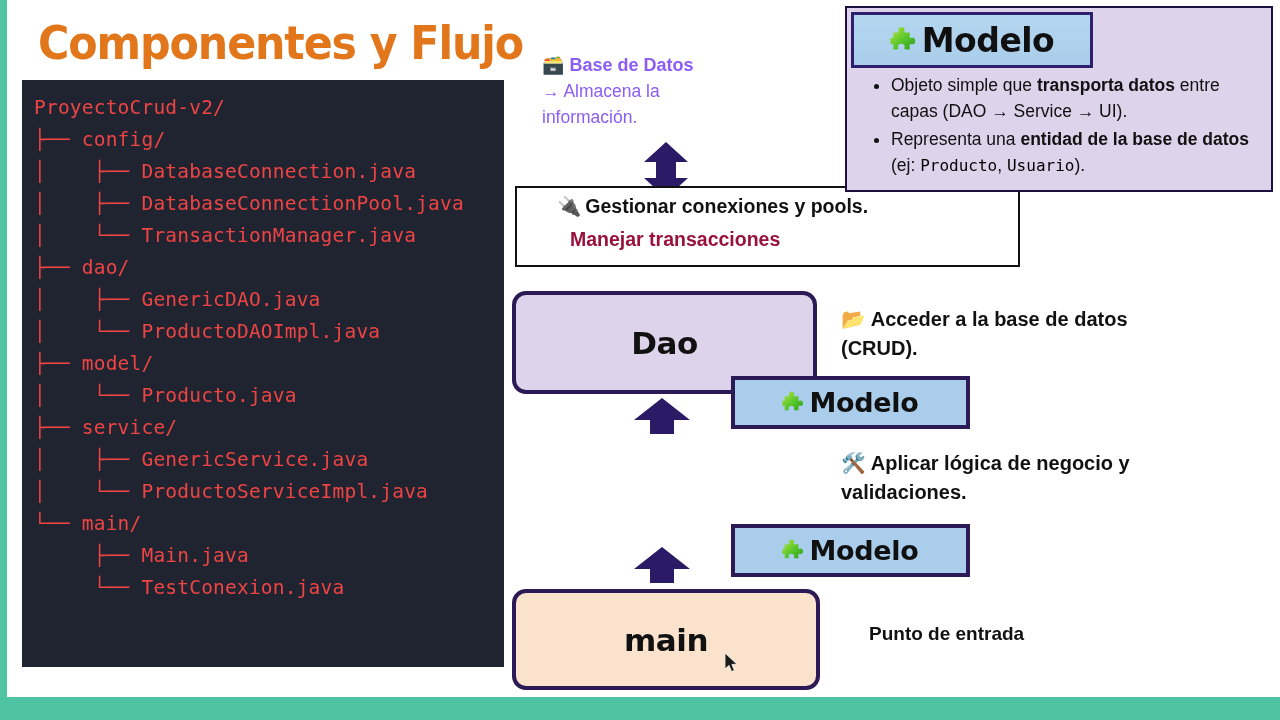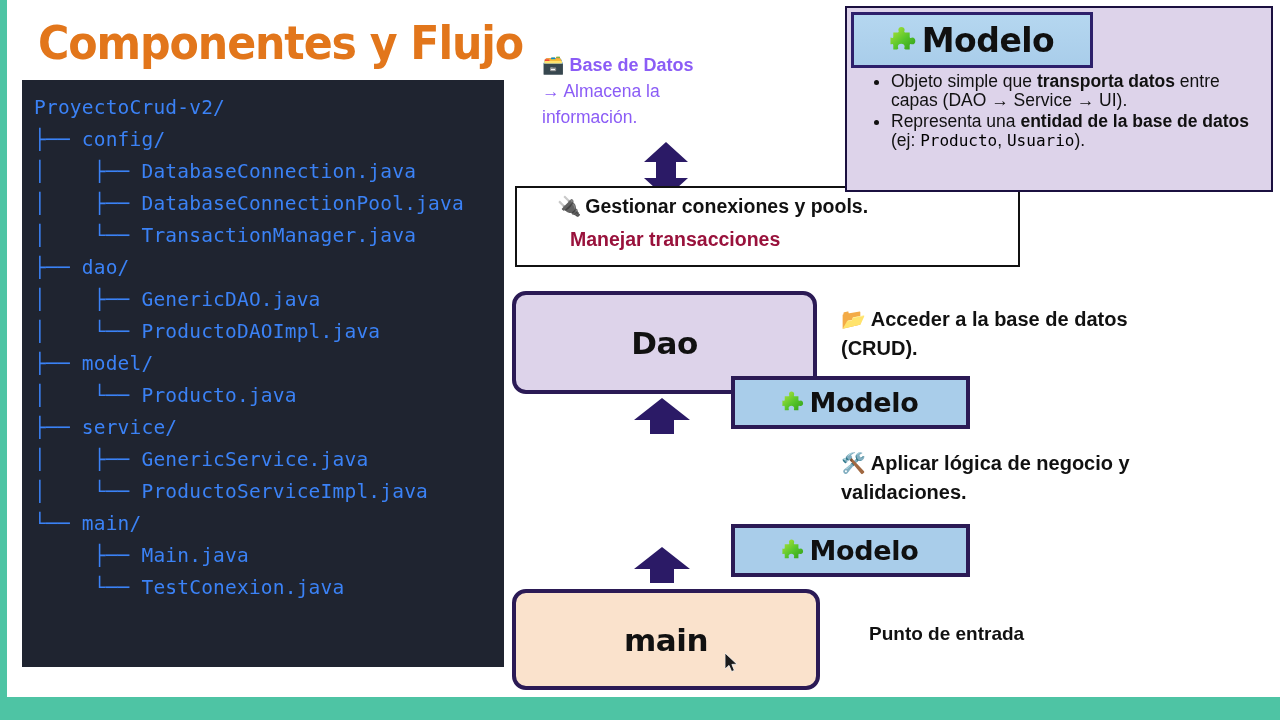--- a/index.html
+++ b/index.html
@@ -52,21 +52,21 @@
     width: 482px; height: 587px;
     background: #1f2430;
     padding: 12px 0 0 0;
     box-sizing: border-box;
     overflow: hidden;
   }
   .tree-line {
     font-family: "DejaVu Sans Mono", monospace;
     font-size: 19.5px;
     line-height: 32px;
-    color: #3b82f6;
+    color: #ef4444;
     white-space: pre;
     padding-left: 12px;
     letter-spacing: 0.2px;
   }
 
   
   .note {
     position: absolute;
     font-family: "Liberation Sans", sans-serif;
     color: #8b5cf6;
@@ -127,21 +127,21 @@
     letter-spacing: -0.5px;
   }
   #modelo-card ul {
     position: absolute;
     left: 18px; top: 64px; right: 10px;
     margin: 0; padding: 0 0 0 26px;
     list-style: disc;
   }
   #modelo-card li {
     font-size: 17.5px;
-    line-height: 19px;
+    line-height: 26px;
     color: #111111;
     margin-bottom: 2px;
   }
   #modelo-card li b { font-weight: 700; }
   .code-green {
     font-family: "DejaVu Sans Mono", monospace;
     font-size: 16px;
     color: #000000;
   }
 

